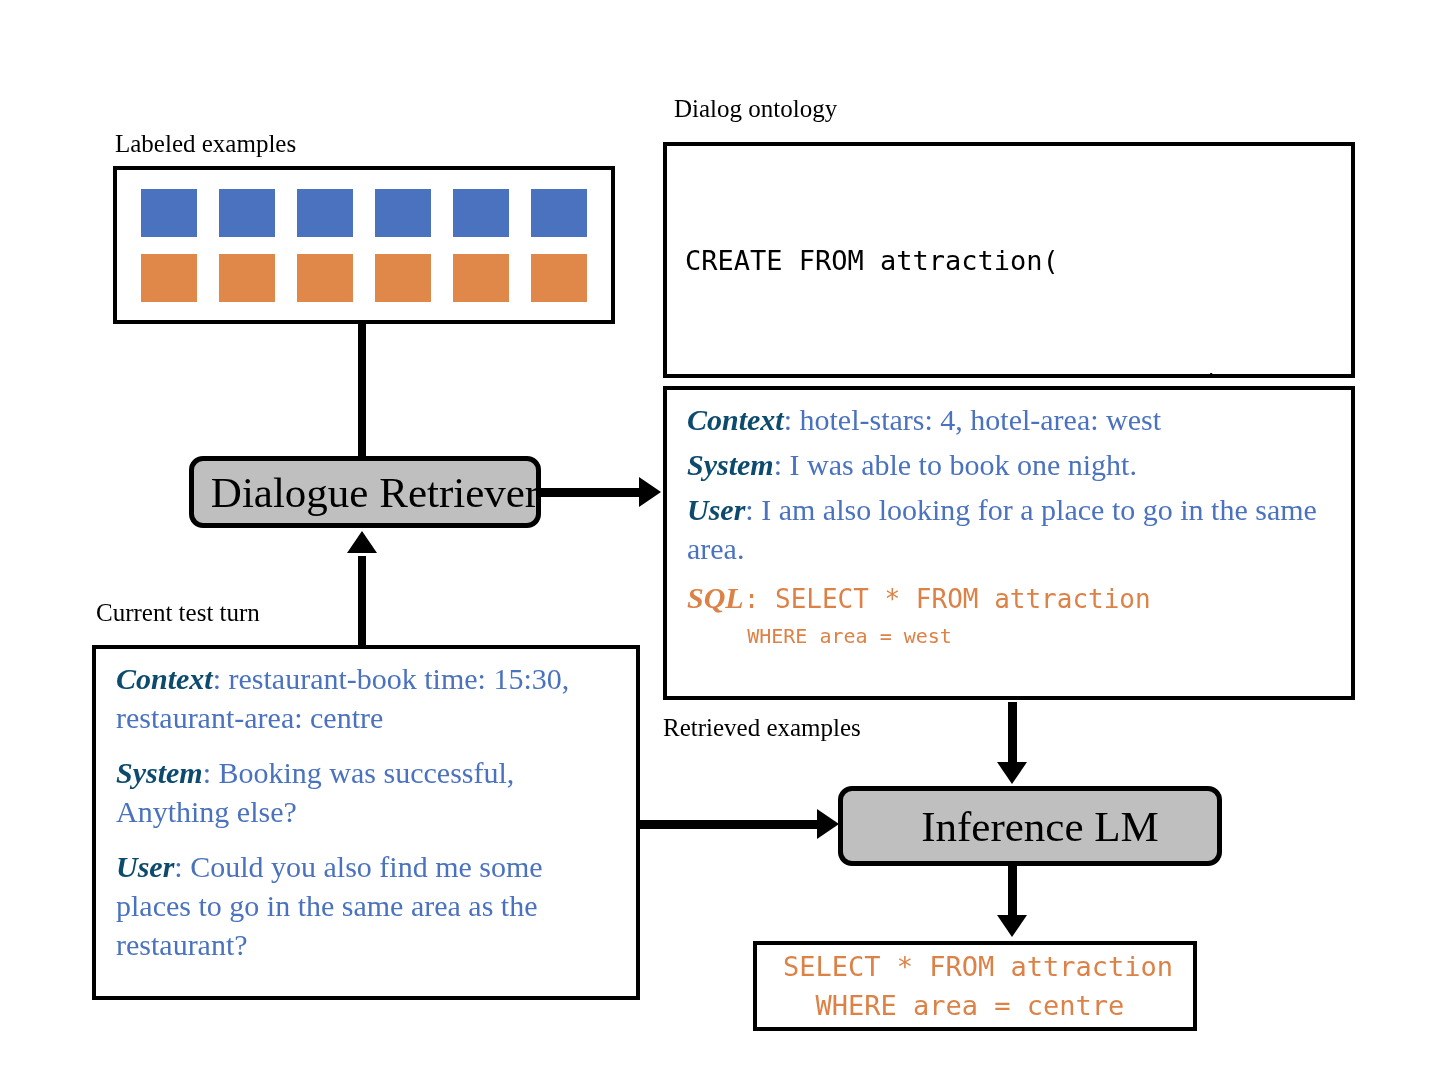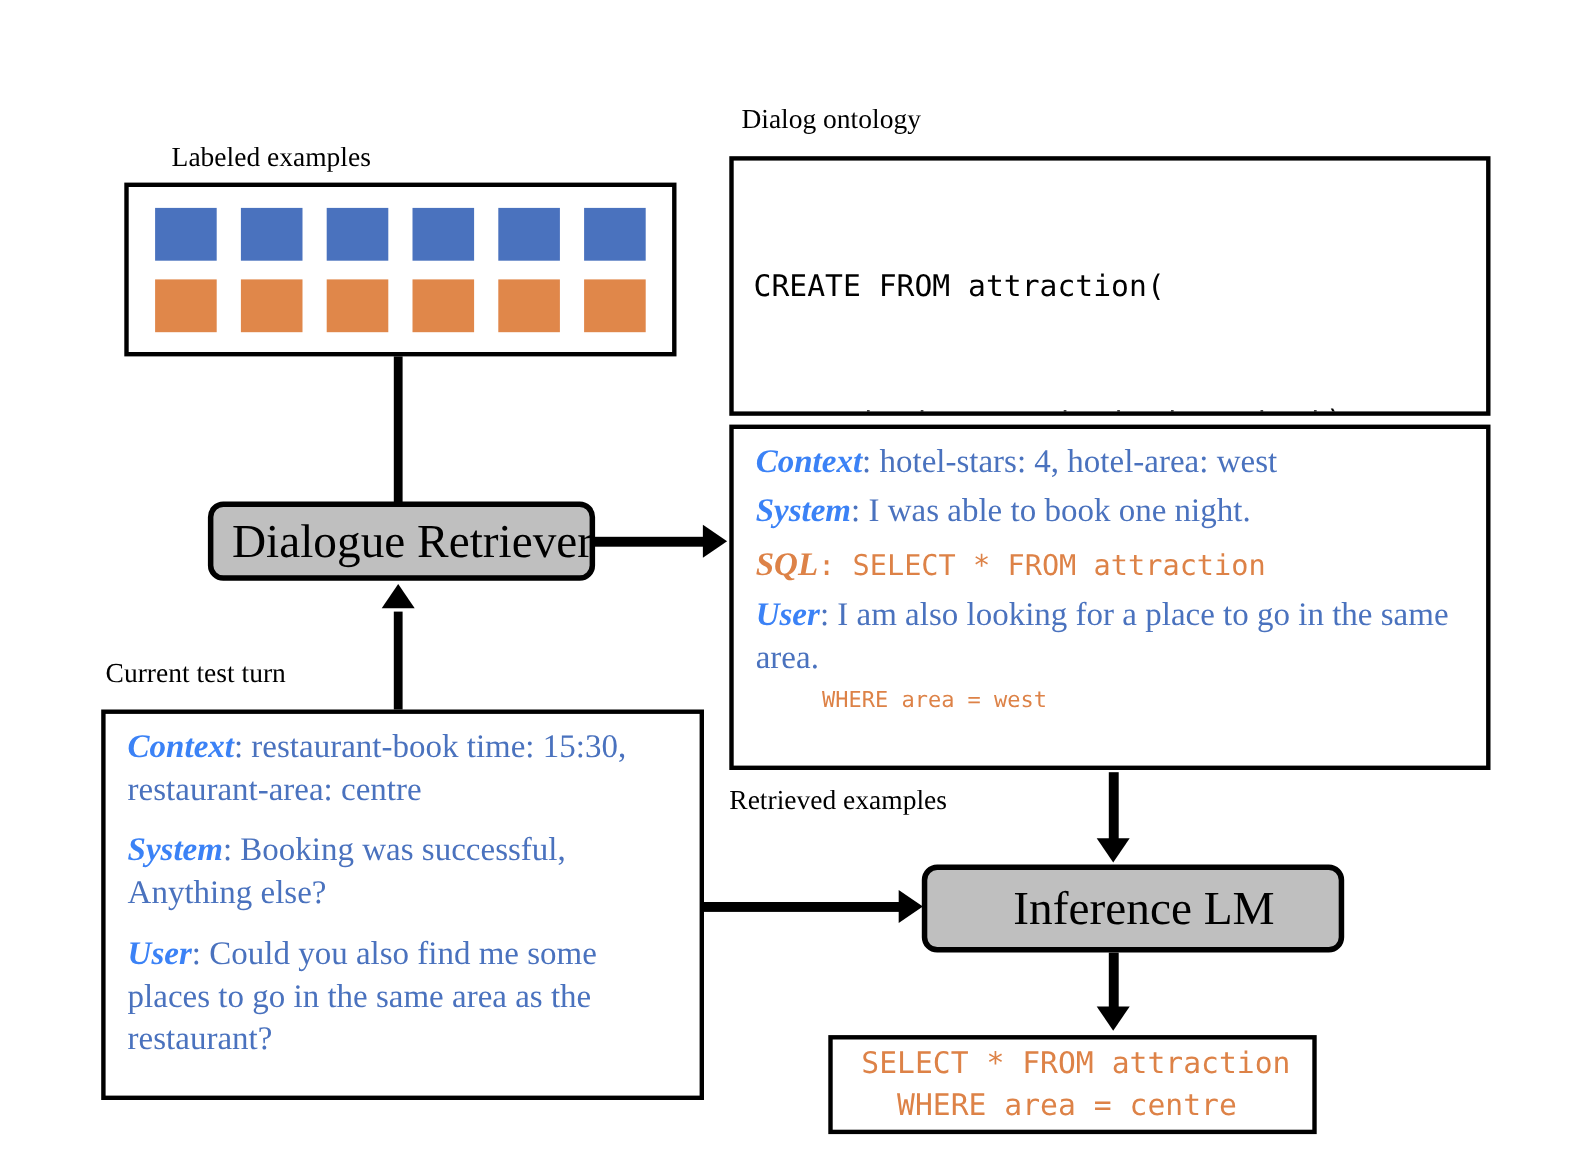--- a/index.html
+++ b/index.html
@@ -102,21 +102,21 @@
     font-family: "Liberation Serif", "DejaVu Serif", serif;
     font-size: 30px;
     line-height: 1.30;
     color: #4a72be;
     margin: 0 0 6px 0;
   }
   .dlg-role {
     font-weight: bold;
     font-style: italic;
   }
-  .role-blue { color: #3b82f6; font-style: italic; }
+  .role-blue { color: #0c4a6e; font-style: italic; }
   .role-orange { color: #dd8247; }
   .sql-text {
     font-family: "DejaVu Sans Mono", "Liberation Mono", monospace;
     font-size: 26px;
     color: #dd8247;
     white-space: pre;
   }
   .sql-line-2 {
     font-family: "DejaVu Sans Mono", "Liberation Mono", monospace;
     font-size: 20px;
@@ -165,21 +165,21 @@
     border-left: 15px solid transparent;
     border-right: 15px solid transparent;
     border-top: 22px solid #000000;
   }
 </style>
 </head>
 <body>
 
 <div id="canvas">
 
-  <div class="plain-label" style="left:113px; top:131px;margin-left:41px;">Labeled examples</div>
+  <div class="plain-label" style="left:113px; top:131px;">Labeled examples</div>
 
   <div class="box" style="left:113px; top:166px; width:502px; height:158px;">
     <div class="swatch-grid">
       <div class="swatch-row">
         <div class="swatch" style="background:#4a72be;"></div>
         <div class="swatch" style="background:#4a72be;"></div>
         <div class="swatch" style="background:#4a72be;"></div>
         <div class="swatch" style="background:#4a72be;"></div>
         <div class="swatch" style="background:#4a72be;"></div>
         <div class="swatch" style="background:#4a72be;"></div>
@@ -208,25 +208,25 @@
   </div>
 
   <div class="box" style="left:663px; top:386px; width:692px; height:314px;">
     <div class="dlg">
       <p class="dlg-line">
         <span class="dlg-role role-blue">Context</span><span>: hotel-stars: 4, hotel-area: west</span>
       </p>
       <p class="dlg-line">
         <span class="dlg-role role-blue">System</span><span>: I was able to book one night.</span>
       </p>
+      <p class="dlg-line">
+        <span class="dlg-role role-blue">User</span><span>: I am also looking for a place to go in the same area.</span>
+      </p>
       <p class="dlg-line" style="margin-top:10px;">
         <span class="dlg-role role-orange">SQL</span><span class="sql-text">: SELECT * FROM attraction</span>
-      </p>
-      <p class="dlg-line">
-        <span class="dlg-role role-blue">User</span><span>: I am also looking for a place to go in the same area.</span>
       </p>
       <div class="sql-line-2">     WHERE area = west</div>
     </div>
   </div>
 
   <div class="node" style="left:189px; top:456px; width:352px; height:72px;">
     <span>Dialogue Retriever</span>
   </div>
 
   <div class="plain-label" style="left:94px; top:600px;">Current test turn</div>

